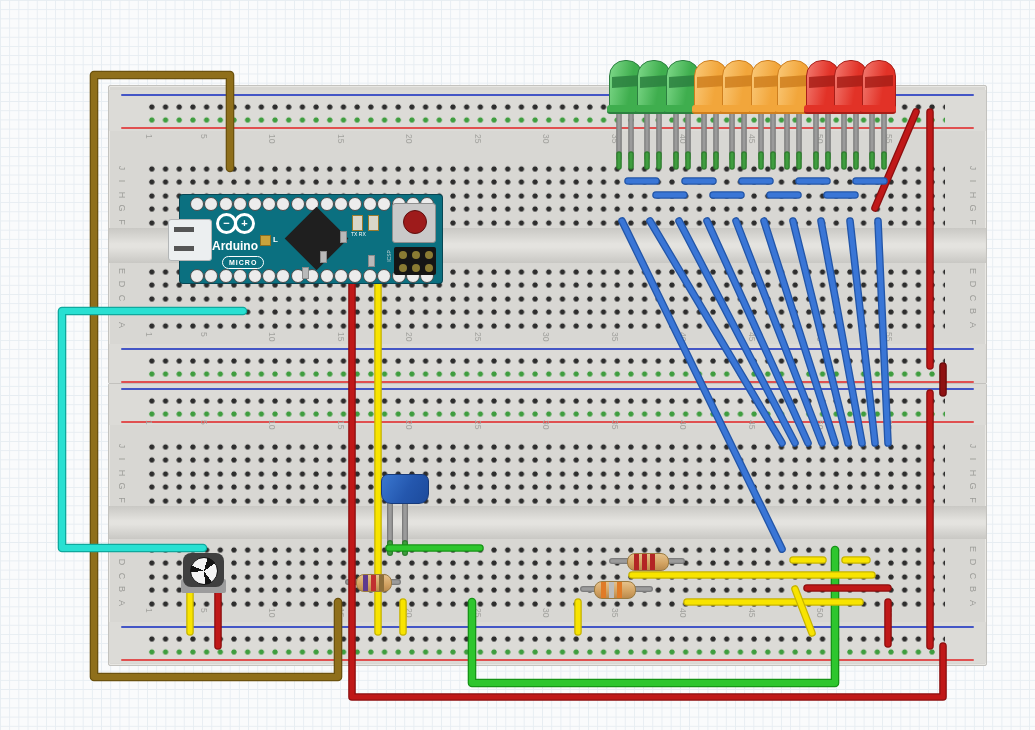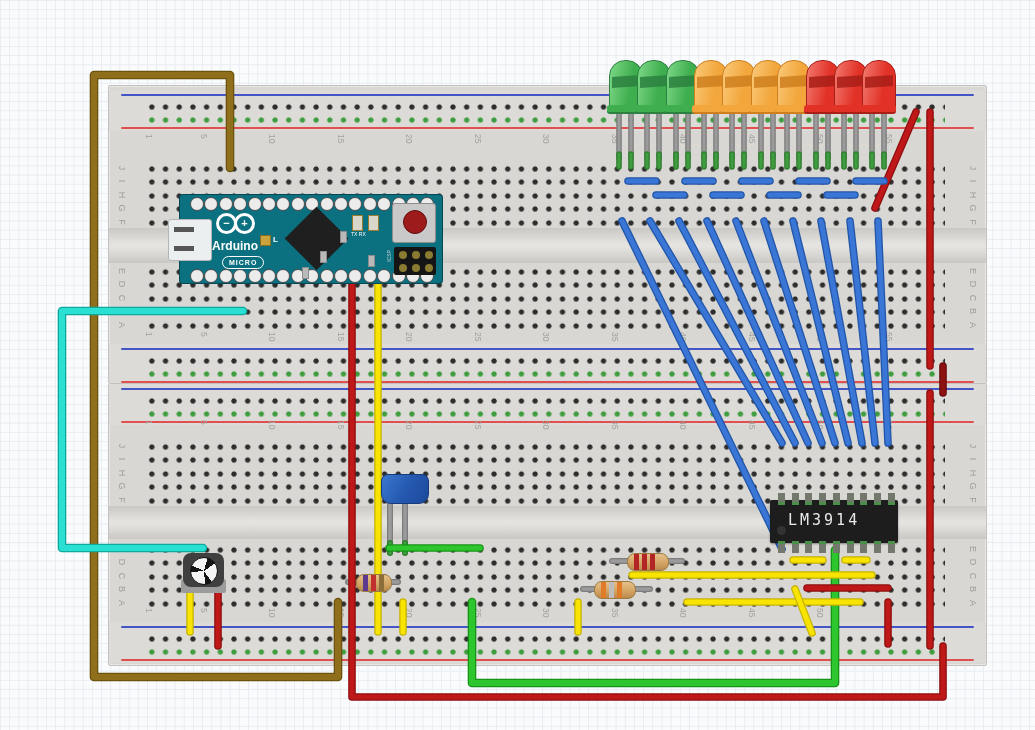--- a/index.html
+++ b/index.html
@@ -440,42 +440,20 @@
       <div class="abs" style="left: -3px; top: 44px; width: 36px; height: 7px; border-radius: 3px; background: rgb(226, 50, 39); border-bottom: 2px solid rgb(168, 31, 24);"></div>
     </div>
     <div class="cmp" style="left: 834px; top: 60px; width: 32px; height: 50px; background: linear-gradient(100deg, rgb(242, 122, 112), rgb(226, 50, 39) 62%); border-radius: 16px 16px 5px 5px; border: 1px solid rgb(168, 31, 24);">
       <div class="abs" style="left: 2px; right: 2px; top: 15px; height: 11px; background: rgb(168, 31, 24); opacity: 0.85; transform: skewY(-4deg);"></div>
       <div class="abs" style="left: -3px; top: 44px; width: 36px; height: 7px; border-radius: 3px; background: rgb(226, 50, 39); border-bottom: 2px solid rgb(168, 31, 24);"></div>
     </div>
     <div class="cmp" style="left: 862px; top: 60px; width: 32px; height: 50px; background: linear-gradient(100deg, rgb(242, 122, 112), rgb(226, 50, 39) 62%); border-radius: 16px 16px 5px 5px; border: 1px solid rgb(168, 31, 24);">
       <div class="abs" style="left: 2px; right: 2px; top: 15px; height: 11px; background: rgb(168, 31, 24); opacity: 0.85; transform: skewY(-4deg);"></div>
       <div class="abs" style="left: -3px; top: 44px; width: 36px; height: 7px; border-radius: 3px; background: rgb(226, 50, 39); border-bottom: 2px solid rgb(168, 31, 24);"></div>
     </div>
-    <div class="cmp" style="left: 770px; top: 500px; width: 128px; height: 43px; background: rgb(29, 29, 29); border-radius: 2px; box-shadow: rgba(0, 0, 0, 0.4) 0px 1px 2px;">
-      <div class="abs" style="left: 8px; top: -7px; width: 7px; height: 9px; background: rgb(115, 120, 108); border-bottom: 3px solid rgb(74, 143, 74);"></div>
-      <div class="abs" style="left: 8px; top: 41px; width: 7px; height: 9px; background: rgb(115, 120, 108); border-top: 3px solid rgb(74, 143, 74);"></div>
-      <div class="abs" style="left: 21.7px; top: -7px; width: 7px; height: 9px; background: rgb(115, 120, 108); border-bottom: 3px solid rgb(74, 143, 74);"></div>
-      <div class="abs" style="left: 21.7px; top: 41px; width: 7px; height: 9px; background: rgb(115, 120, 108); border-top: 3px solid rgb(74, 143, 74);"></div>
-      <div class="abs" style="left: 35.4px; top: -7px; width: 7px; height: 9px; background: rgb(115, 120, 108); border-bottom: 3px solid rgb(74, 143, 74);"></div>
-      <div class="abs" style="left: 35.4px; top: 41px; width: 7px; height: 9px; background: rgb(115, 120, 108); border-top: 3px solid rgb(74, 143, 74);"></div>
-      <div class="abs" style="left: 49.1px; top: -7px; width: 7px; height: 9px; background: rgb(115, 120, 108); border-bottom: 3px solid rgb(74, 143, 74);"></div>
-      <div class="abs" style="left: 49.1px; top: 41px; width: 7px; height: 9px; background: rgb(115, 120, 108); border-top: 3px solid rgb(74, 143, 74);"></div>
-      <div class="abs" style="left: 62.8px; top: -7px; width: 7px; height: 9px; background: rgb(115, 120, 108); border-bottom: 3px solid rgb(74, 143, 74);"></div>
-      <div class="abs" style="left: 62.8px; top: 41px; width: 7px; height: 9px; background: rgb(115, 120, 108); border-top: 3px solid rgb(74, 143, 74);"></div>
-      <div class="abs" style="left: 76.5px; top: -7px; width: 7px; height: 9px; background: rgb(115, 120, 108); border-bottom: 3px solid rgb(74, 143, 74);"></div>
-      <div class="abs" style="left: 76.5px; top: 41px; width: 7px; height: 9px; background: rgb(115, 120, 108); border-top: 3px solid rgb(74, 143, 74);"></div>
-      <div class="abs" style="left: 90.2px; top: -7px; width: 7px; height: 9px; background: rgb(115, 120, 108); border-bottom: 3px solid rgb(74, 143, 74);"></div>
-      <div class="abs" style="left: 90.2px; top: 41px; width: 7px; height: 9px; background: rgb(115, 120, 108); border-top: 3px solid rgb(74, 143, 74);"></div>
-      <div class="abs" style="left: 103.9px; top: -7px; width: 7px; height: 9px; background: rgb(115, 120, 108); border-bottom: 3px solid rgb(74, 143, 74);"></div>
-      <div class="abs" style="left: 103.9px; top: 41px; width: 7px; height: 9px; background: rgb(115, 120, 108); border-top: 3px solid rgb(74, 143, 74);"></div>
-      <div class="abs" style="left: 117.6px; top: -7px; width: 7px; height: 9px; background: rgb(115, 120, 108); border-bottom: 3px solid rgb(74, 143, 74);"></div>
-      <div class="abs" style="left: 117.6px; top: 41px; width: 7px; height: 9px; background: rgb(115, 120, 108); border-top: 3px solid rgb(74, 143, 74);"></div>
-      <div class="abs" style="left: 7px; top: 26px; width: 9px; height: 9px; border-radius: 50%; background: rgb(51, 51, 51);"></div>
-      <div class="abs" style="left: 18px; top: 11px; color: rgb(232, 232, 232); font: 15px &quot;DejaVu Sans Mono&quot;, monospace; letter-spacing: 3px;">LM3914</div>
-    </div>
     <div class="cmp" style="left: 181px; top: 553px; width: 45px; height: 40px;">
       <div class="abs" style="left: 0px; top: 26px; width: 100%; height: 14px; background: rgb(156, 156, 156); border-radius: 2px;"></div>
       <div class="abs" style="left: 2px; top: 0px; width: 41px; height: 34px; background: rgb(63, 63, 63); border-radius: 8px;"></div>
       <div class="abs" style="left: 9px; top: 4px; width: 26px; height: 26px; border-radius: 50%; border: 1px solid rgb(20, 20, 20); background: conic-gradient(from 15deg, rgb(20, 20, 20) 0deg, rgb(20, 20, 20) 40deg, rgb(244, 244, 244) 40deg, rgb(244, 244, 244) 130deg, rgb(20, 20, 20) 130deg, rgb(20, 20, 20) 160deg, rgb(244, 244, 244) 160deg, rgb(244, 244, 244) 250deg, rgb(20, 20, 20) 250deg, rgb(20, 20, 20) 280deg, rgb(244, 244, 244) 280deg, rgb(244, 244, 244) 360deg);"></div>
     </div>
     <div class="cmp" style="left: 381px; top: 474px; width: 46px; height: 28px; background: linear-gradient(120deg, rgb(58, 119, 208), rgb(36, 87, 174) 55%, rgb(28, 74, 155)); border-radius: 7px 7px 10px 10px; border: 1px solid rgb(23, 58, 122);"></div>
     <div class="cmp" style="left: 356px; top: 574px; width: 34px; height: 16px; background: linear-gradient(rgb(229, 193, 138), rgb(210, 162, 97) 60%, rgb(185, 138, 78)); border-radius: 8px; border: 1px solid rgb(154, 122, 64);">
       <div class="abs" style="left: 6px; top: 0px; width: 5px; height: 100%; background: rgb(94, 58, 142);"></div>
       <div class="abs" style="left: 14px; top: 0px; width: 5px; height: 100%; background: rgb(192, 48, 48);"></div>
       <div class="abs" style="left: 22px; top: 0px; width: 5px; height: 100%; background: rgb(141, 110, 58);"></div>

